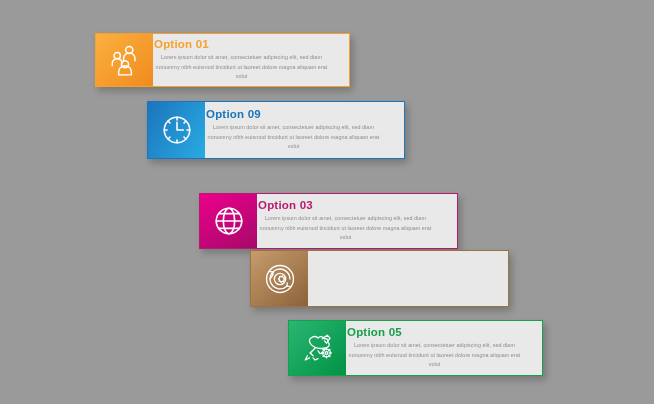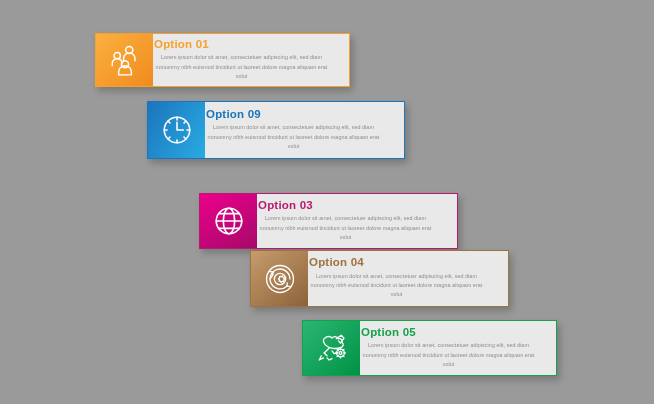--- a/index.html
+++ b/index.html
@@ -73,21 +73,21 @@
     margin: 0;
     max-width: 175px;
     letter-spacing: 0.05px;
   }
 
   
   #card-1 { left: 95px;  top: 33px;  width: 255px; height: 54px; }
   #card-2 { left: 147px; top: 101px; width: 258px; height: 58px; }
   #card-3 { left: 199px; top: 176px; width: 259px; height: 56px; margin-top: 17px; }
   #card-4 { left: 250px; top: 250px; width: 259px; height: 57px; }
-  #card-5 { left: 302px; top: 320px; width: 255px; height: 56px; }
+  #card-5 { left: 288px; top: 320px; width: 255px; height: 56px; }
 </style>
 </head>
 <body>
 
 <div id="stage">
 
   <div class="card" id="card-1" style="border-color:#f6a12a;">
     <div class="icon-panel" style="background:linear-gradient(135deg,#fbb040 0%,#f08b1d 100%);">
       <span>
         <svg viewBox="0 0 48 48" fill="none" stroke="#ffffff" stroke-width="2.1" stroke-linecap="round" stroke-linejoin="round">
@@ -147,24 +147,20 @@
           <circle cx="24" cy="24" r="19"></circle>
           <path d="M38 24a14 14 0 1 0-4.1 9.9"></path>
           <path d="M34.2 29.6l-0.3 4.5 4.5 0.3"></path>
           <path d="M10 24a14 14 0 0 0 4.1-9.9"></path>
           <path d="M13.8 18.4l0.3-4.5-4.5-0.3"></path>
           <path d="M24 16a8 8 0 1 0 0 16 8 8 0 0 0 0-16z"></path>
           <path d="M24 20.2l1.7.6 1.5-1 .9 1.6 1.8.2-.5 1.8 1.1 1.4-1.5 1.1-.2 1.8-1.8-.3-1.4 1.2-1.1-1.5-1.8-.2.3-1.8-1.2-1.4 1.5-1.1.2-1.8z"></path>
         </svg>
       </span>
     </div>
-    <div class="text-panel">
-      <div class="card-title" style="color:#9c7340;">Option 04</div>
-      <div class="card-body">Lorem ipsum dolor sit amet, consectetuer adipiscing elit, sed diam nonummy nibh euismod tincidunt ut laoreet dolore magna aliquam erat volut</div>
-    </div>
   </div>
 
   <div class="card" id="card-5" style="border-color:#17a04a;">
     <div class="icon-panel" style="background:linear-gradient(135deg,#2bb673 0%,#009245 100%);">
       <span>
         <svg viewBox="0 0 48 48" fill="none" stroke="#ffffff" stroke-width="1.8" stroke-linecap="round" stroke-linejoin="round">
           <path d="M14 10c3-3 8-3 10 0 2-3 7-3 9 1 3-1 6 1 5 5 3 2 2 6-1 7-7 3-17 2-22-3-4-4-4-8-1-10z"></path>
           <path d="M30 11l7-5 4 4-5 7"></path>
           <path d="M33 14l3 3"></path>
           <path d="M20 24l-7 7"></path>

